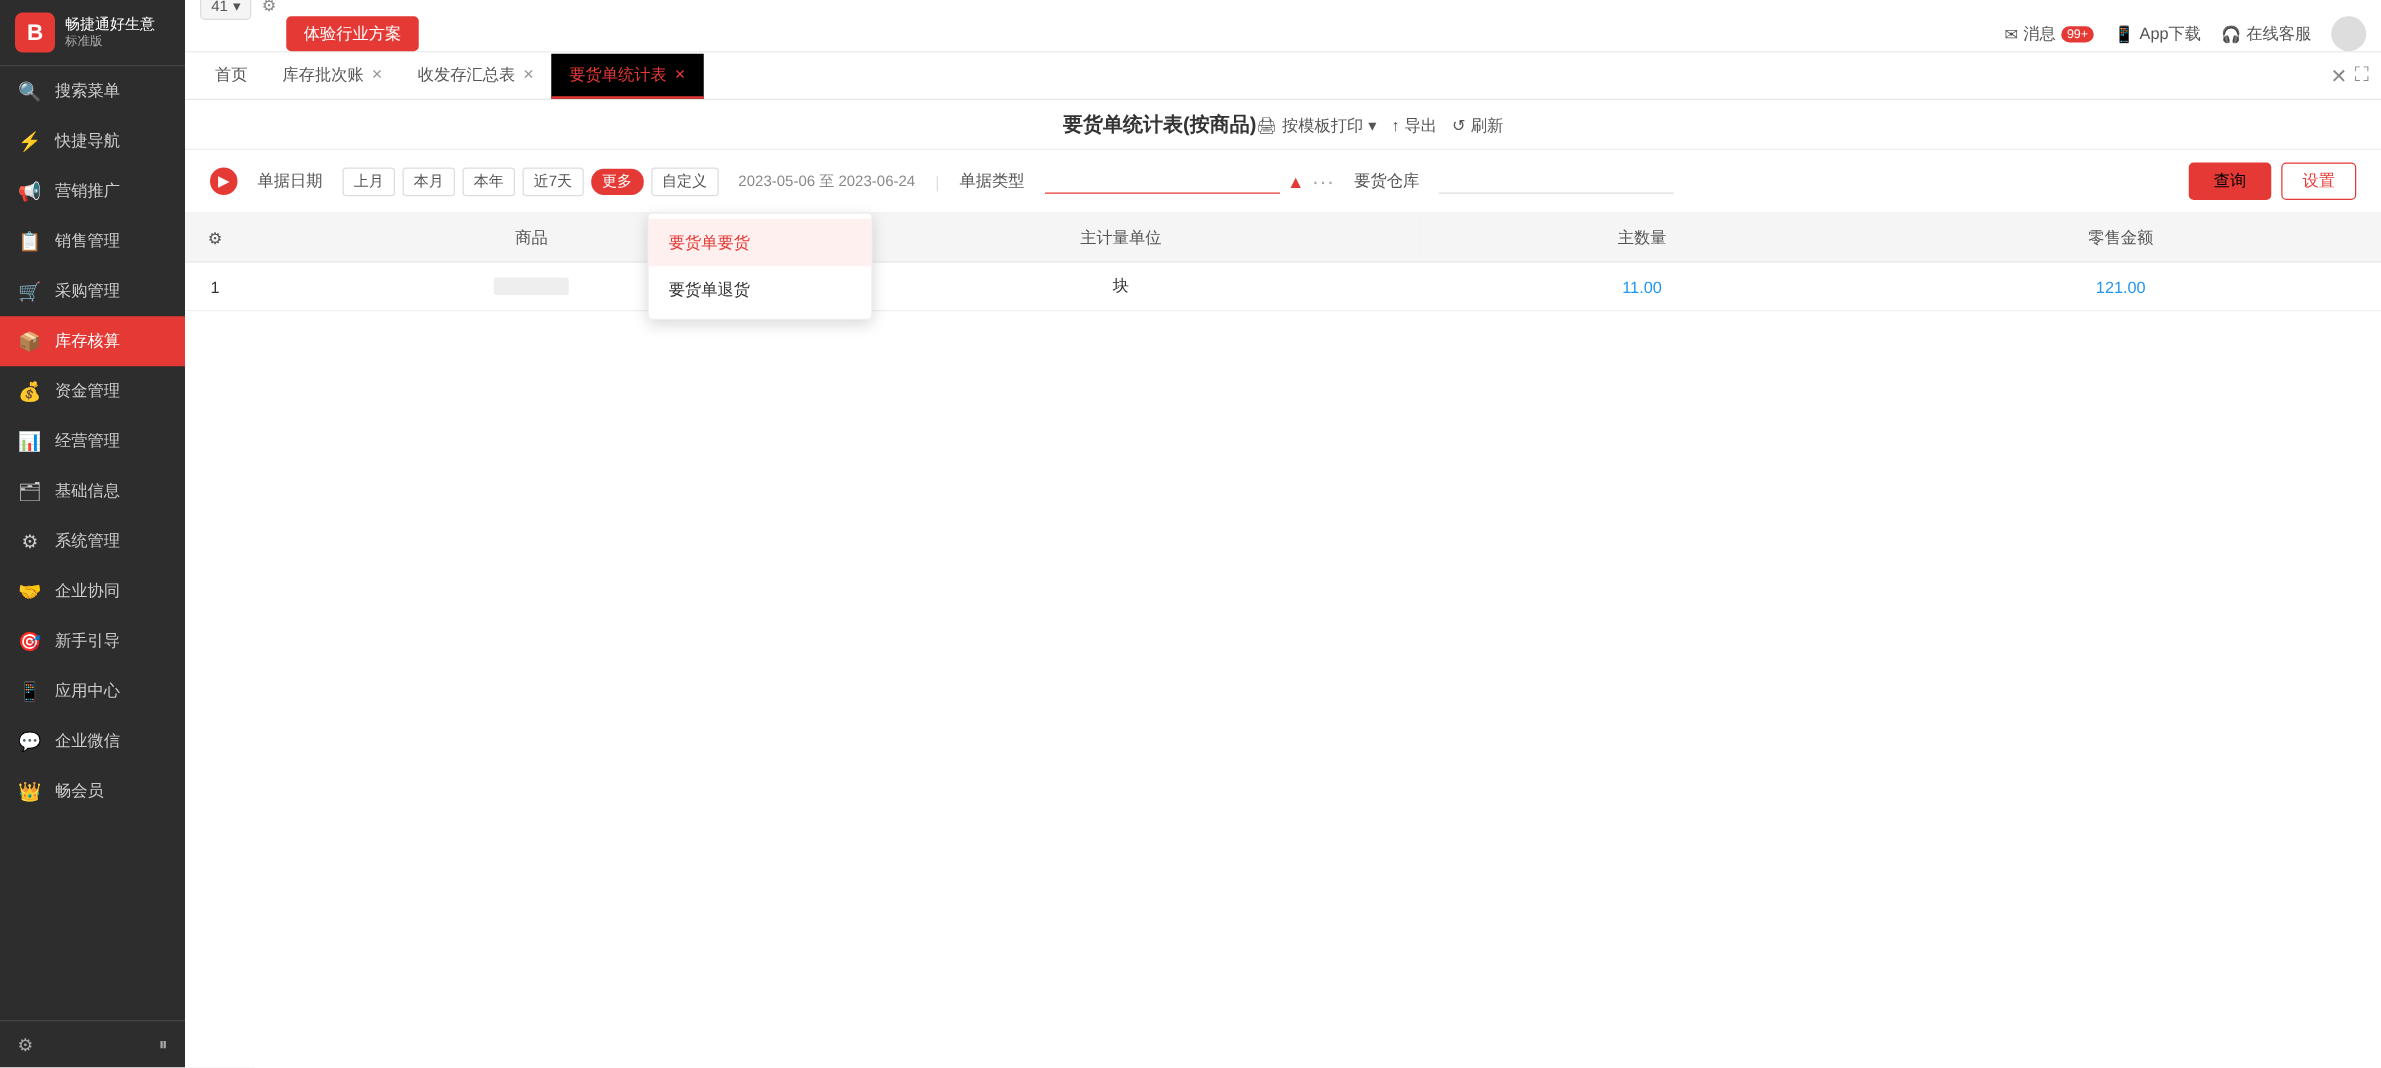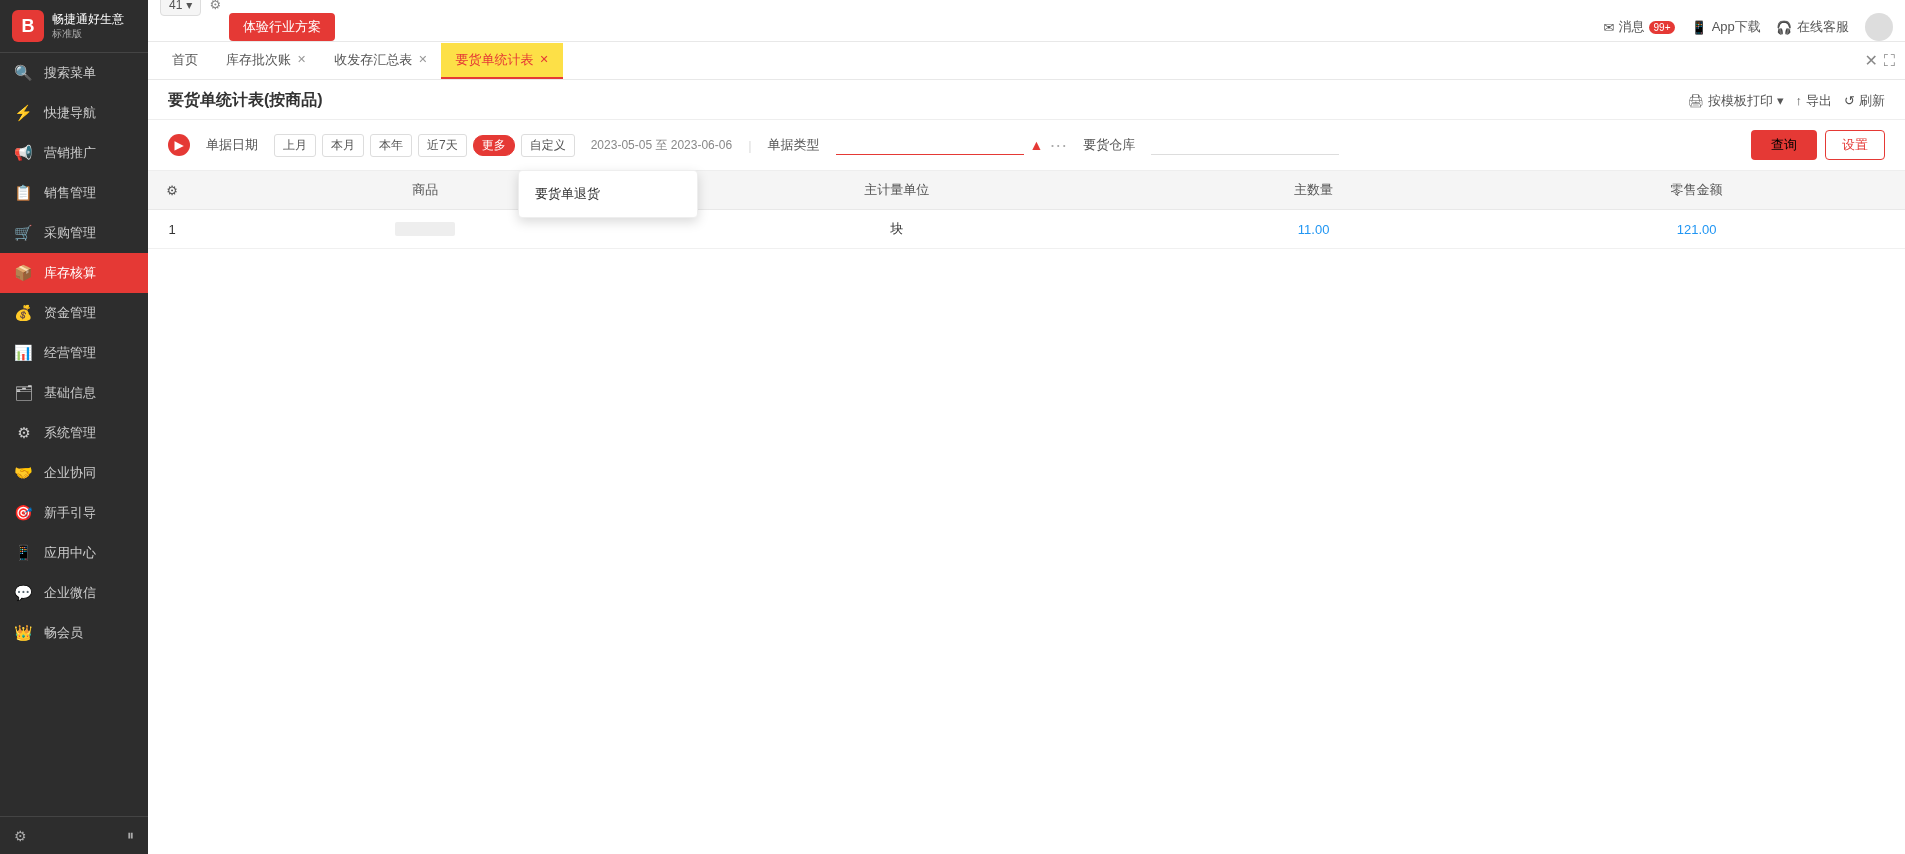--- a/index.html
+++ b/index.html
@@ -127,21 +127,21 @@
       font-size: 13px;
       cursor: pointer;
       color: #555;
       border-bottom: 2px solid transparent;
       gap: 6px;
       white-space: nowrap;
     }
     .tab-item.active {
       color: #e53935;
       border-bottom: 2px solid #e53935;
-      background: #fde047;
+      background: #000000;
     }
     .tab-item .close-icon { font-size: 11px; color: #999; }
     .tab-item.active .close-icon { color: #e53935; }
     .tab-expand { margin-left: auto; display: flex; align-items: center; gap: 6px; }
     .tab-expand span { cursor: pointer; color: #555; font-size: 16px; }
 
     
     .page-content {
       flex: 1;
       overflow: hidden;
@@ -149,21 +149,21 @@
       flex-direction: column;
       background: #f5f5f5;
     }
 
     .page-header {
       display: flex;
       align-items: center;
       padding: 10px 20px 8px;
       background: white;
       border-bottom: 1px solid #eee;
-      justify-content: space-between;
+      justify-content: center;
     }
     .page-title { font-size: 16px; font-weight: bold; color: #333; }
     .page-actions { display: flex; align-items: center; gap: 12px; }
     .action-btn {
       display: flex;
       align-items: center;
       gap: 4px;
       cursor: pointer;
       color: #555;
       font-size: 13px;
@@ -480,39 +480,40 @@
       <div class="expand-btn">▶</div>
       <span class="filter-label">单据日期</span>
       <div class="date-group">
         <button class="date-btn">上月</button>
         <button class="date-btn">本月</button>
         <button class="date-btn">本年</button>
         <button class="date-btn">近7天</button>
         <button class="date-btn more">更多</button>
         <button class="date-btn">自定义</button>
       </div>
-      <div class="date-range">2023-05-05 至 2023-06-06</div>
+      <div class="date-range">2023-05-06 至 2023-06-24</div>
       <span class="filter-divider">|</span>
       <span class="filter-label">单据类型</span>
       <div class="filter-select-wrapper">
         <input class="filter-input" value="" style="border-bottom: 1px solid rgb(229, 57, 53);">
         <span class="filter-chevron">▲</span>
         <span class="filter-more">···</span>
       </div>
       <span class="filter-label">要货仓库</span>
       <div class="warehouse-select-wrapper">
         <input class="warehouse-input" value="" style="">
       </div>
       <div style="margin-left:auto; display:flex; gap:8px;">
         <button class="query-btn">查询</button>
         <button class="settings-btn">设置</button>
       </div>
 
       <div class="dropdown-overlay" id="dropdown-overlay">
 
+      <div class="dropdown-item selected">要货单要货</div>
           <div class="dropdown-item">要货单退货</div>
         </div>
     </div>
 
     <div class="table-wrapper">
       <table>
         <thead>
           <tr id="table-head">
               <th>⚙</th>
               <th>商品</th>

